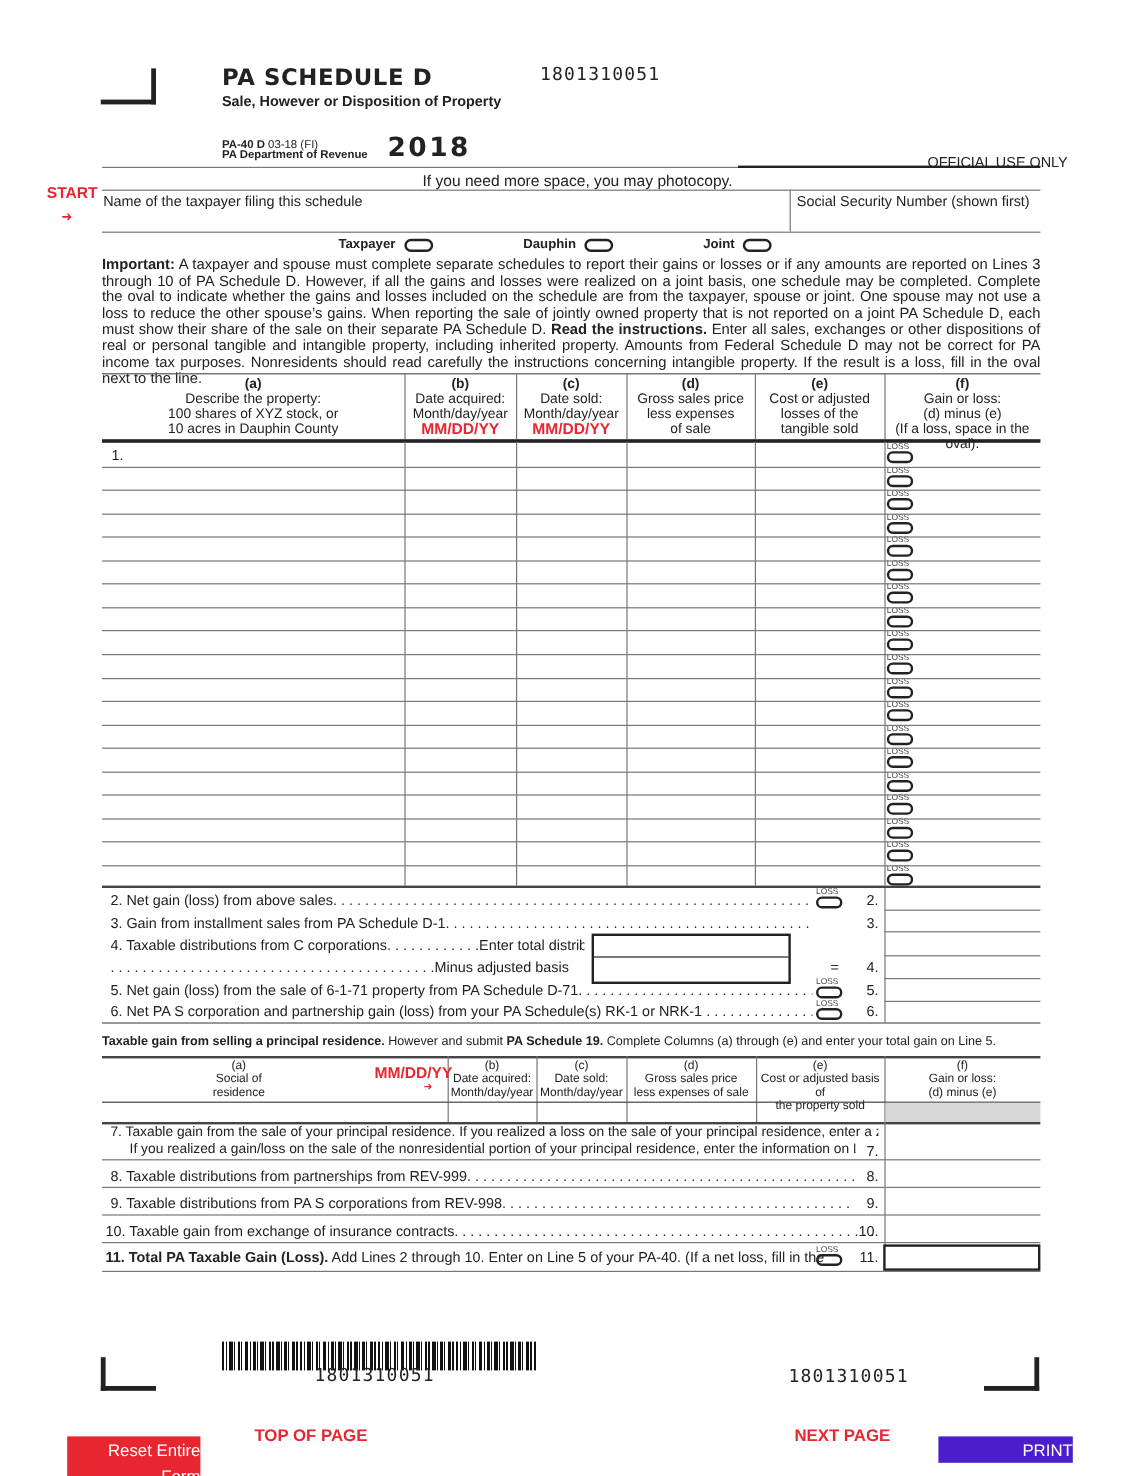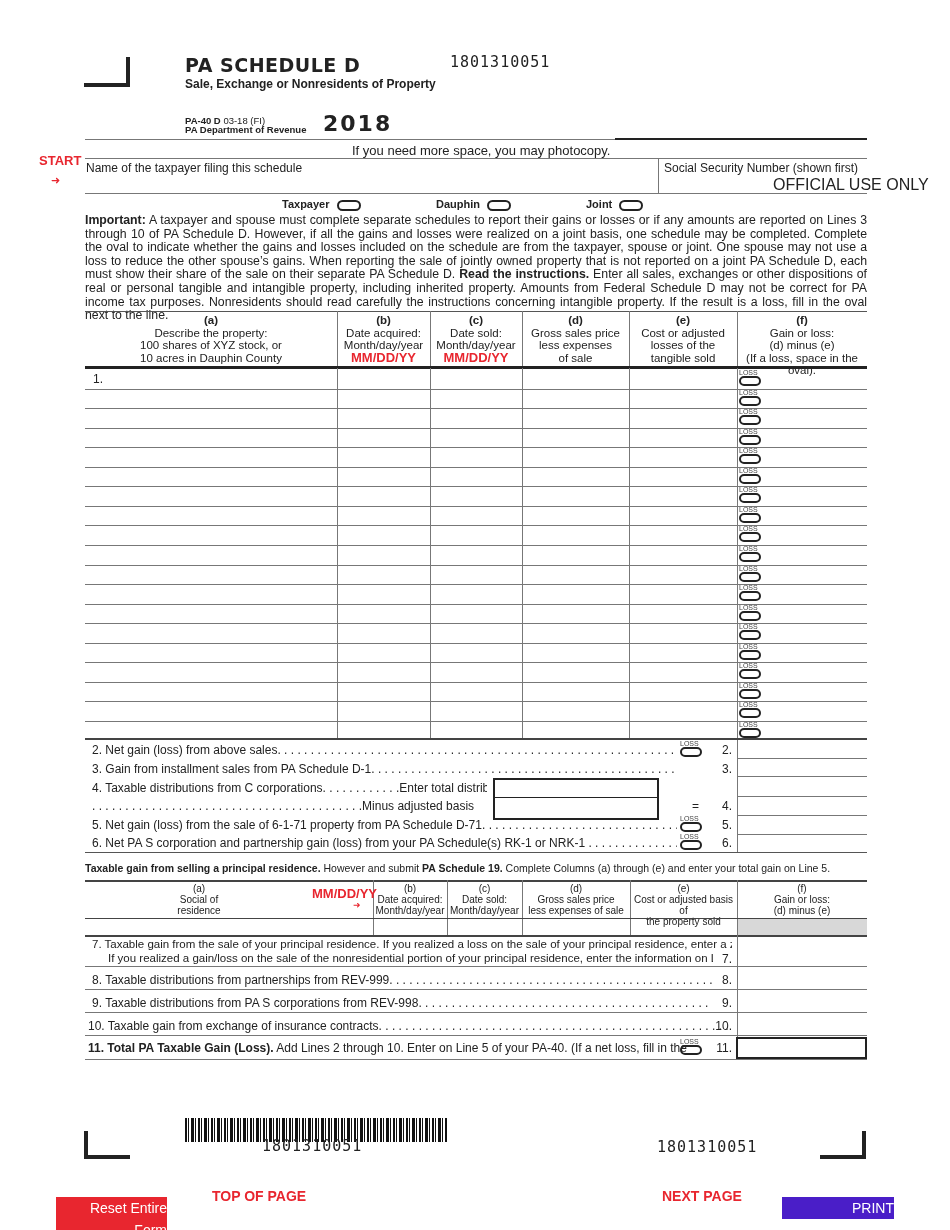--- a/index.html
+++ b/index.html
@@ -28,31 +28,31 @@
   input.fi { border:none; background:transparent; outline:none; padding:0 4px; font-family:"Liberation Sans", sans-serif; font-size:12px; box-sizing:border-box; }
 </style>
 </head>
 <body>
 
 <div class="corner" style="left:84px;top:57px;width:42px;height:26px;border-width:0 4px 4px 0;"></div>
 <div class="corner" style="left:84px;top:1131px;width:42px;height:24px;border-width:0 0 4px 4px;"></div>
 <div class="corner" style="left:820px;top:1131px;width:42px;height:24px;border-width:0 4px 4px 0;"></div>
 
 <div class="abs title" style="left:185px;top:54px;">PA SCHEDULE D</div>
-<div class="abs sub" style="left:185px;top:77px;">Sale, Exchange or Nonresidents of Property</div>
+<div class="abs sub" style="left:185px;top:77px;">Sale, However or Disposition of Property</div>
 <div class="abs mono" style="left:450px;top:53px;">1801310051</div>
 
 <div class="abs" style="left:185px;top:116px;font-size:9.5px;line-height:9px;">
   <div><b>PA-40 D</b> <span>03-18 (FI)</span></div>
   <div style="font-weight:bold;">PA Department of Revenue</div>
 </div>
 <div class="abs" style="left:323px;top:111px;font-family:'DejaVu Sans',sans-serif;font-weight:bold;font-size:22px;letter-spacing:2px;">2018</div>
 
 <div class="hline" style="left:85px;top:139px;width:530px;"></div>
-<div class="abs" style="left:773px;top:128px;font-size:16px;margin-top:48px;">OFFICIAL USE ONLY</div>
+<div class="abs" style="left:773px;top:128px;font-size:12px;">OFFICIAL USE ONLY</div>
 <div class="abs" style="left:615px;top:138px;width:252px;border-top:2px solid #222;"></div>
 
 <div class="abs" style="left:352px;top:143px;font-size:13px;">If you need more space, you may photocopy.</div>
 
 <div class="abs red" style="left:39px;top:153px;font-weight:bold;font-size:13px;">START</div>
 <div class="abs red" style="left:51px;top:174px;font-size:11px;">➜</div>
 
 <div class="hline" style="left:85px;top:158px;width:782px;"></div>
 <div class="abs" style="left:86px;top:161px;font-size:12px;">Name of the taxpayer filing this schedule</div>
 <input class="abs fi" style="left: 85px; top: 175px; width: 570px; height: 18px;" value="">

